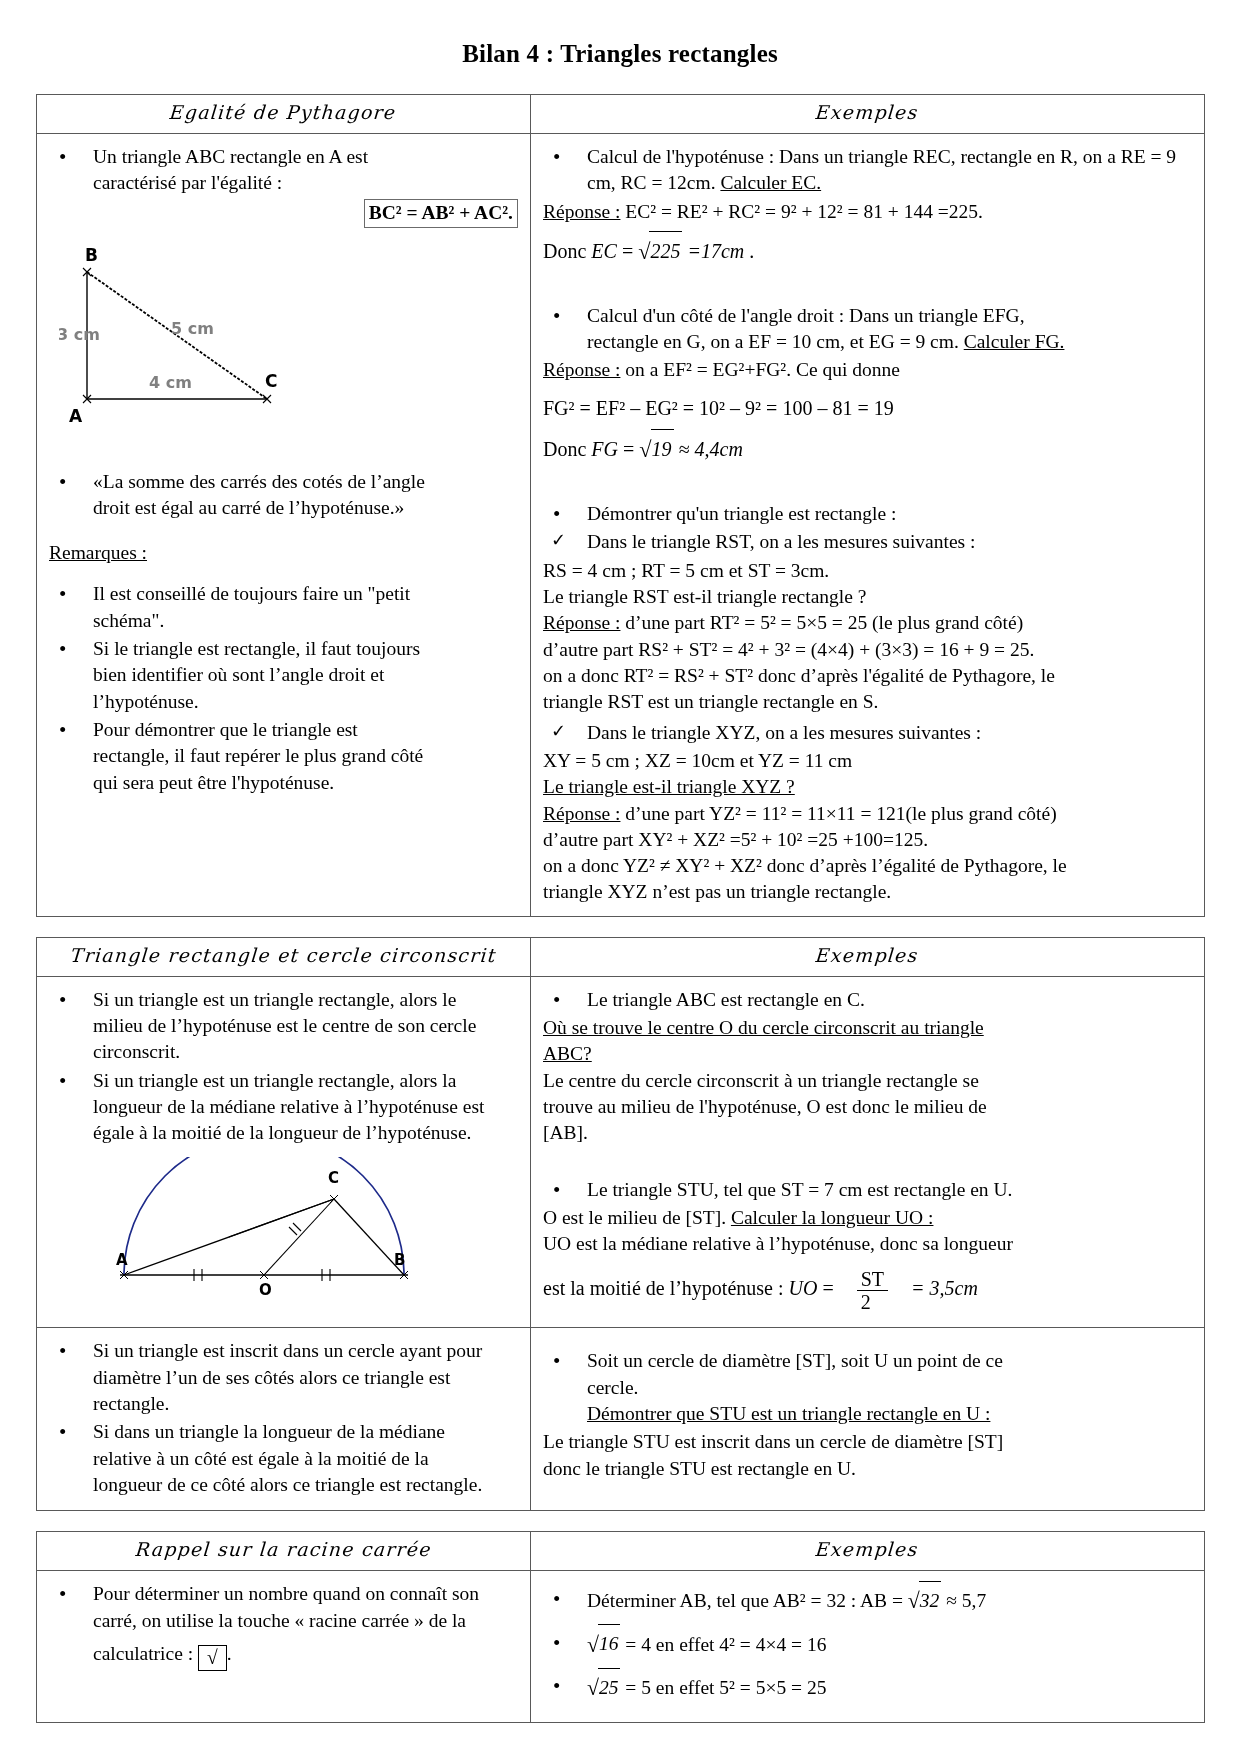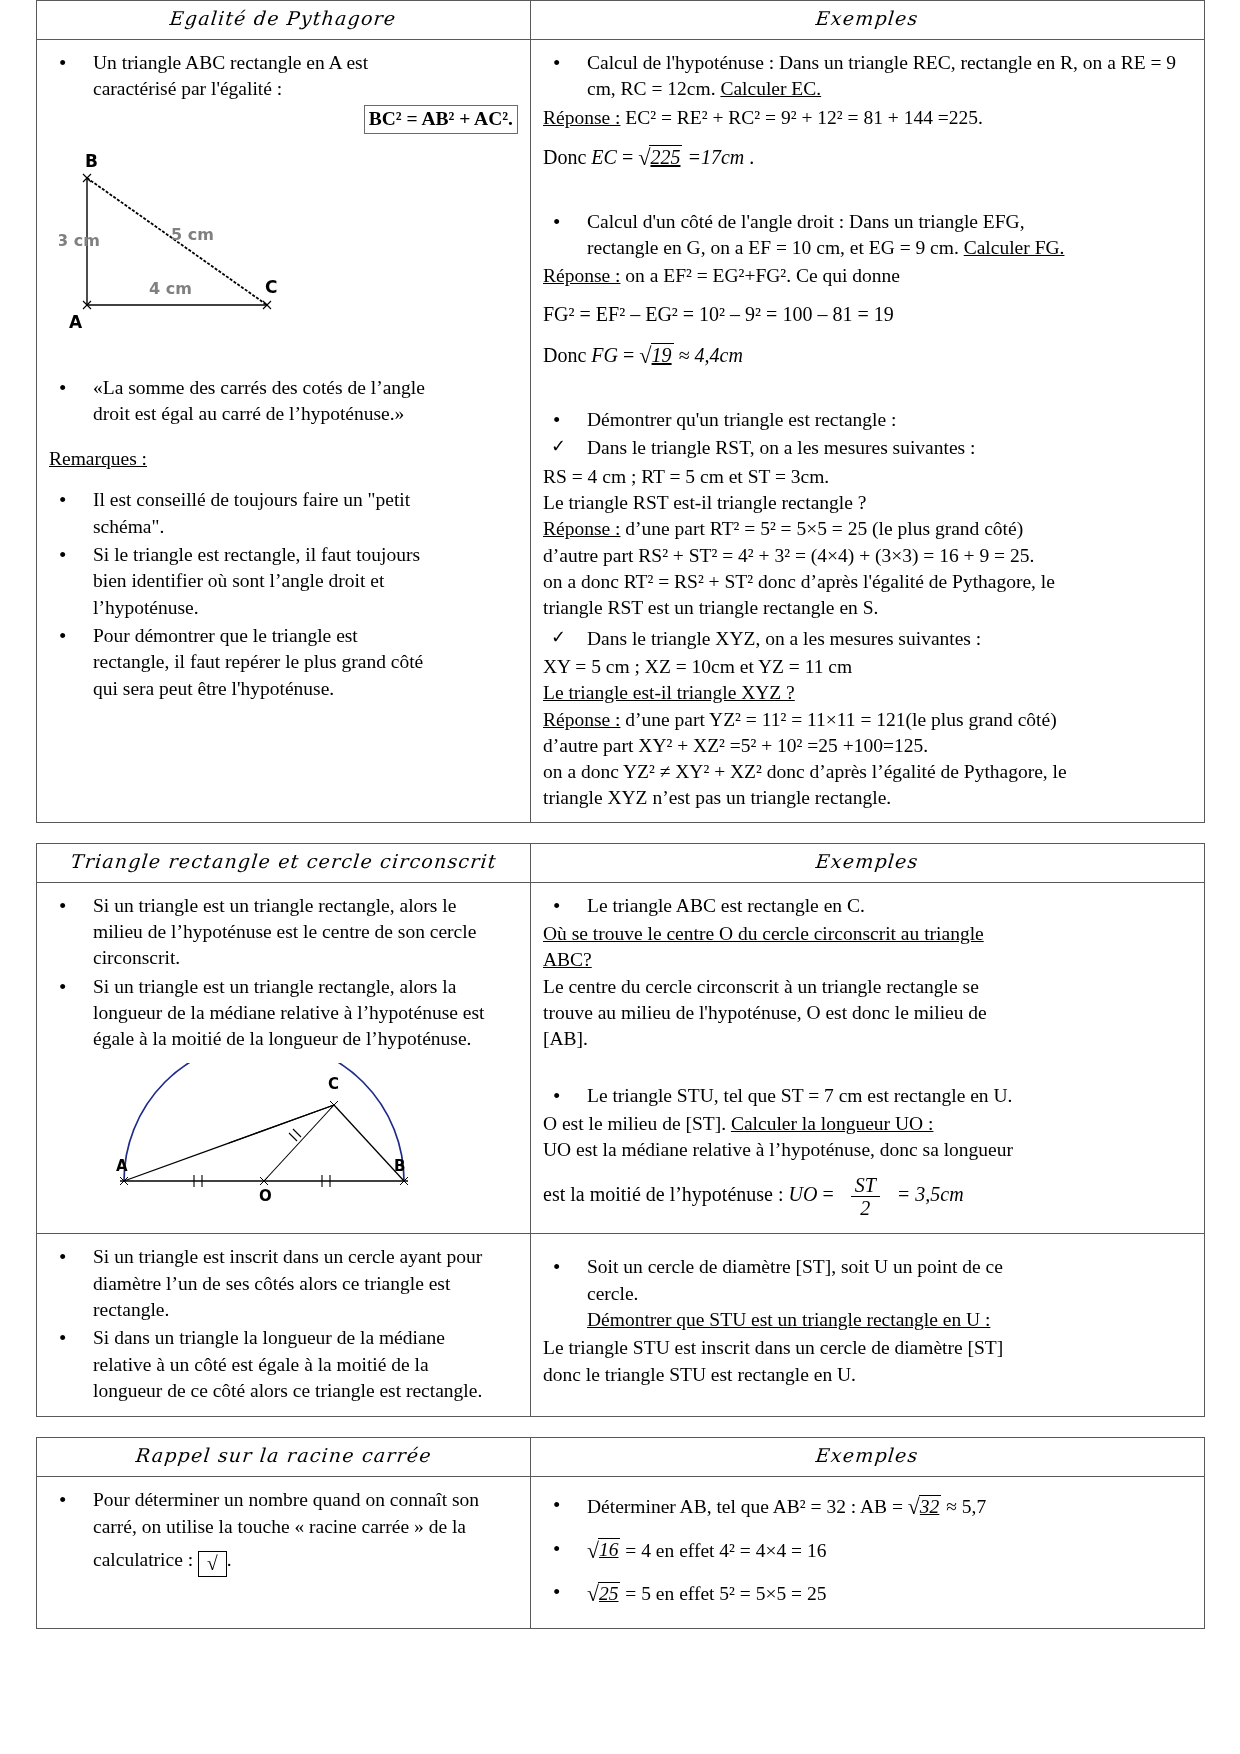--- a/index.html
+++ b/index.html
@@ -119,50 +119,49 @@
     white-space: nowrap;
     font-style: italic;
   }
   .sqrt > .rad {
     font-style: normal;
     font-size: 1.12em;
     vertical-align: -0.06em;
   }
   .sqrt > .rand {
     border-top: 1.1px solid #000;
-    padding: 0 2px 0 1px;
+    padding: 8px 2px 0 1px;
     margin-left: -1px;
-    text-decoration: underline;
   }
   .mathline { font-size: 20px; line-height: 1.5; margin: 10px 0 4px 0; }
   .mi { font-style: italic; text-align: right; }
 
   
   .frac {
     display: inline-block;
     vertical-align: middle;
-    text-align: center;
-    font-style: italic;
+    text-align: left;
     line-height: 1.12;
-    margin: 0 12px;
+    margin: 0 18px;
   }
   .frac .num { display: block; border-bottom: 1.2px solid #000; padding: 0 4px; }
   .frac .den { display: block; padding: 0 4px; }
 
   
   .fig-wrap { text-align: left; }
   .fig-tri { margin: 14px 0 6px 10px; }
   .fig-circ { margin: 10px auto 4px auto; display: block; }
   .sp { height: 26px; }
 </style>
 </head>
 <body>
 
 <div class="page">
 
+  <div class="doc-title">Bilan 4 : Triangles rectangles</div>
 
   <table class="sheet">
     <colgroup>
         <col class="c-left">
         <col class="c-right">
       </colgroup>
     <tbody>
         <tr>
       <th class="hdr">
         <span class="script">Egalité de Pythagore</span>

